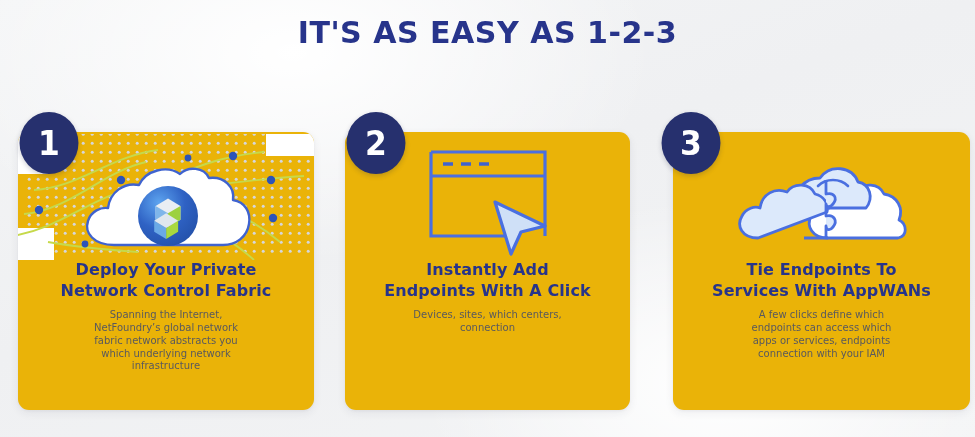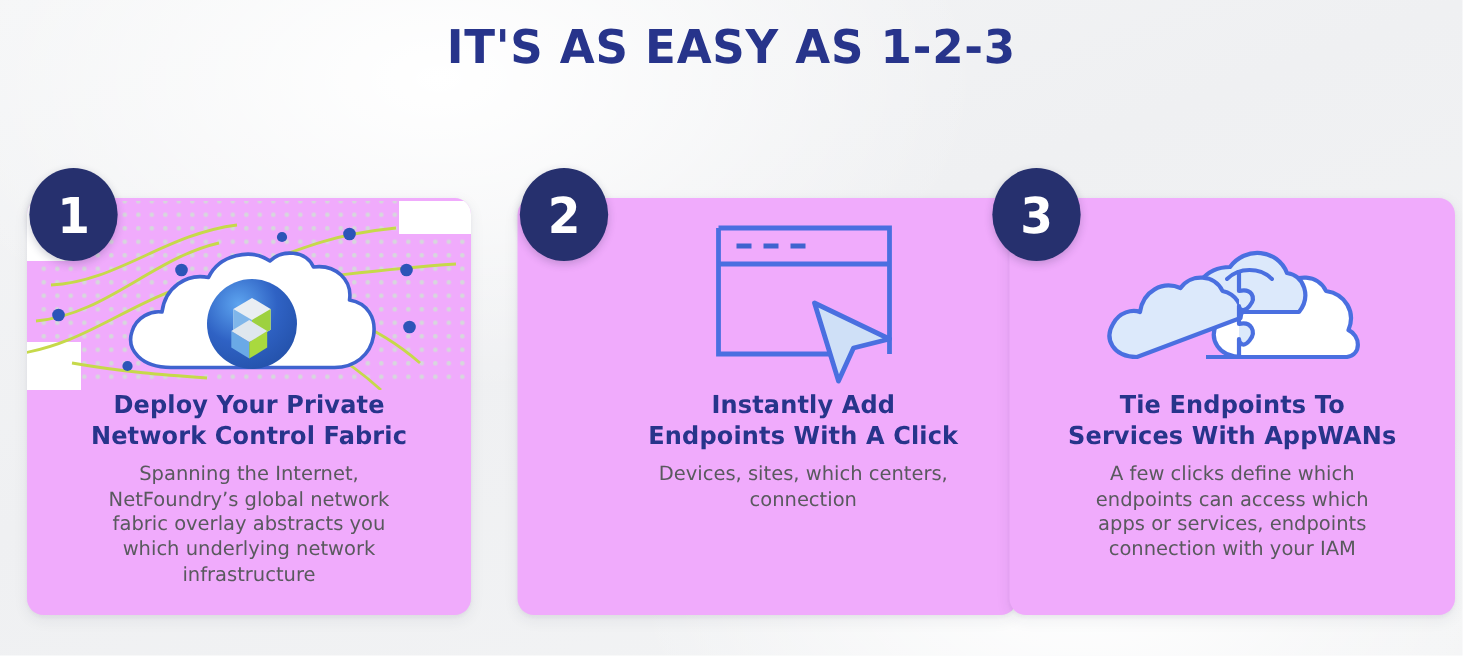--- a/index.html
+++ b/index.html
@@ -19,26 +19,26 @@
     position:absolute;left:0;top:14px;width:975px;text-align:center;
     font-family:"DejaVu Sans",sans-serif;
     font-size:31px;font-weight:700;letter-spacing:.5px;
     color:#27348b;
     transform:scaleX(.97);
   }
 
   
   .card{
     position:absolute;top:132px;height:278px;
-    background:#f0abfc;border-radius:11px;
+    background:#eab308;border-radius:11px;
     box-shadow:0 3px 10px rgba(40,45,70,.07),0 1px 3px rgba(40,45,70,.05);
     overflow:hidden;
   }
   #card1{left:18px;width:296px;}
-  #card2{left:345px;width:285px;padding-left:48px;}
+  #card2{left:345px;width:285px;}
   #card3{left:673px;width:297px;}
 
   
   .badge{
     position:absolute;top:112px;width:62px;height:62px;border-radius:50%;
     background:#26306e;
     box-shadow:0 2px 6px rgba(30,35,70,.22);
     z-index:6;
     display:flex;align-items:center;justify-content:center;
     color:#ffffff;font-size:33px;font-weight:700;line-height:1;
@@ -52,21 +52,21 @@
   
   .art{position:relative;height:125px;width:100%;}
   .heading{
     text-align:center;color:#27348b;
     font-size:16.5px;font-weight:700;line-height:1.28;
     letter-spacing:.1px;transform:scaleX(.97);
     padding:0 8px;margin-top:2px;
   }
   .body{
     text-align:center;color:#59595e;
-    font-size:13px;line-height:1.28;
+    font-size:10px;line-height:1.28;
     padding:8px 16px 0;
     font-family:"DejaVu Sans",sans-serif;
   }
   .hl{display:block;}
 
   svg{display:block;}
   .artsvg{position:absolute;left:50%;transform:translateX(-50%);}
 </style>
 </head>
 <body>
@@ -139,21 +139,21 @@
         </g>
       </svg>
     </div>
     <div class="heading">
       <span class="hl">Deploy Your Private</span>
       <span class="hl">Network Control Fabric</span>
     </div>
     <div class="body">
       <span class="hl">Spanning the Internet,</span>
       <span class="hl">NetFoundry’s global network</span>
-      <span class="hl">fabric overlay abstracts you</span>
+      <span class="hl">fabric network abstracts you</span>
       <span class="hl">which underlying network</span>
       <span class="hl">infrastructure</span>
     </div>
   </div>
 
   <div class="card" id="card2">
     <div class="art">
       <svg class="artsvg" width="150" height="120" viewBox="0 0 150 120" style="top:8px">
         <g fill="none" stroke="#4a6fe0" stroke-width="3.2">
           <path d="M18 12 L132 12 L132 96 M18 12 L18 96 L104 96"></path>

